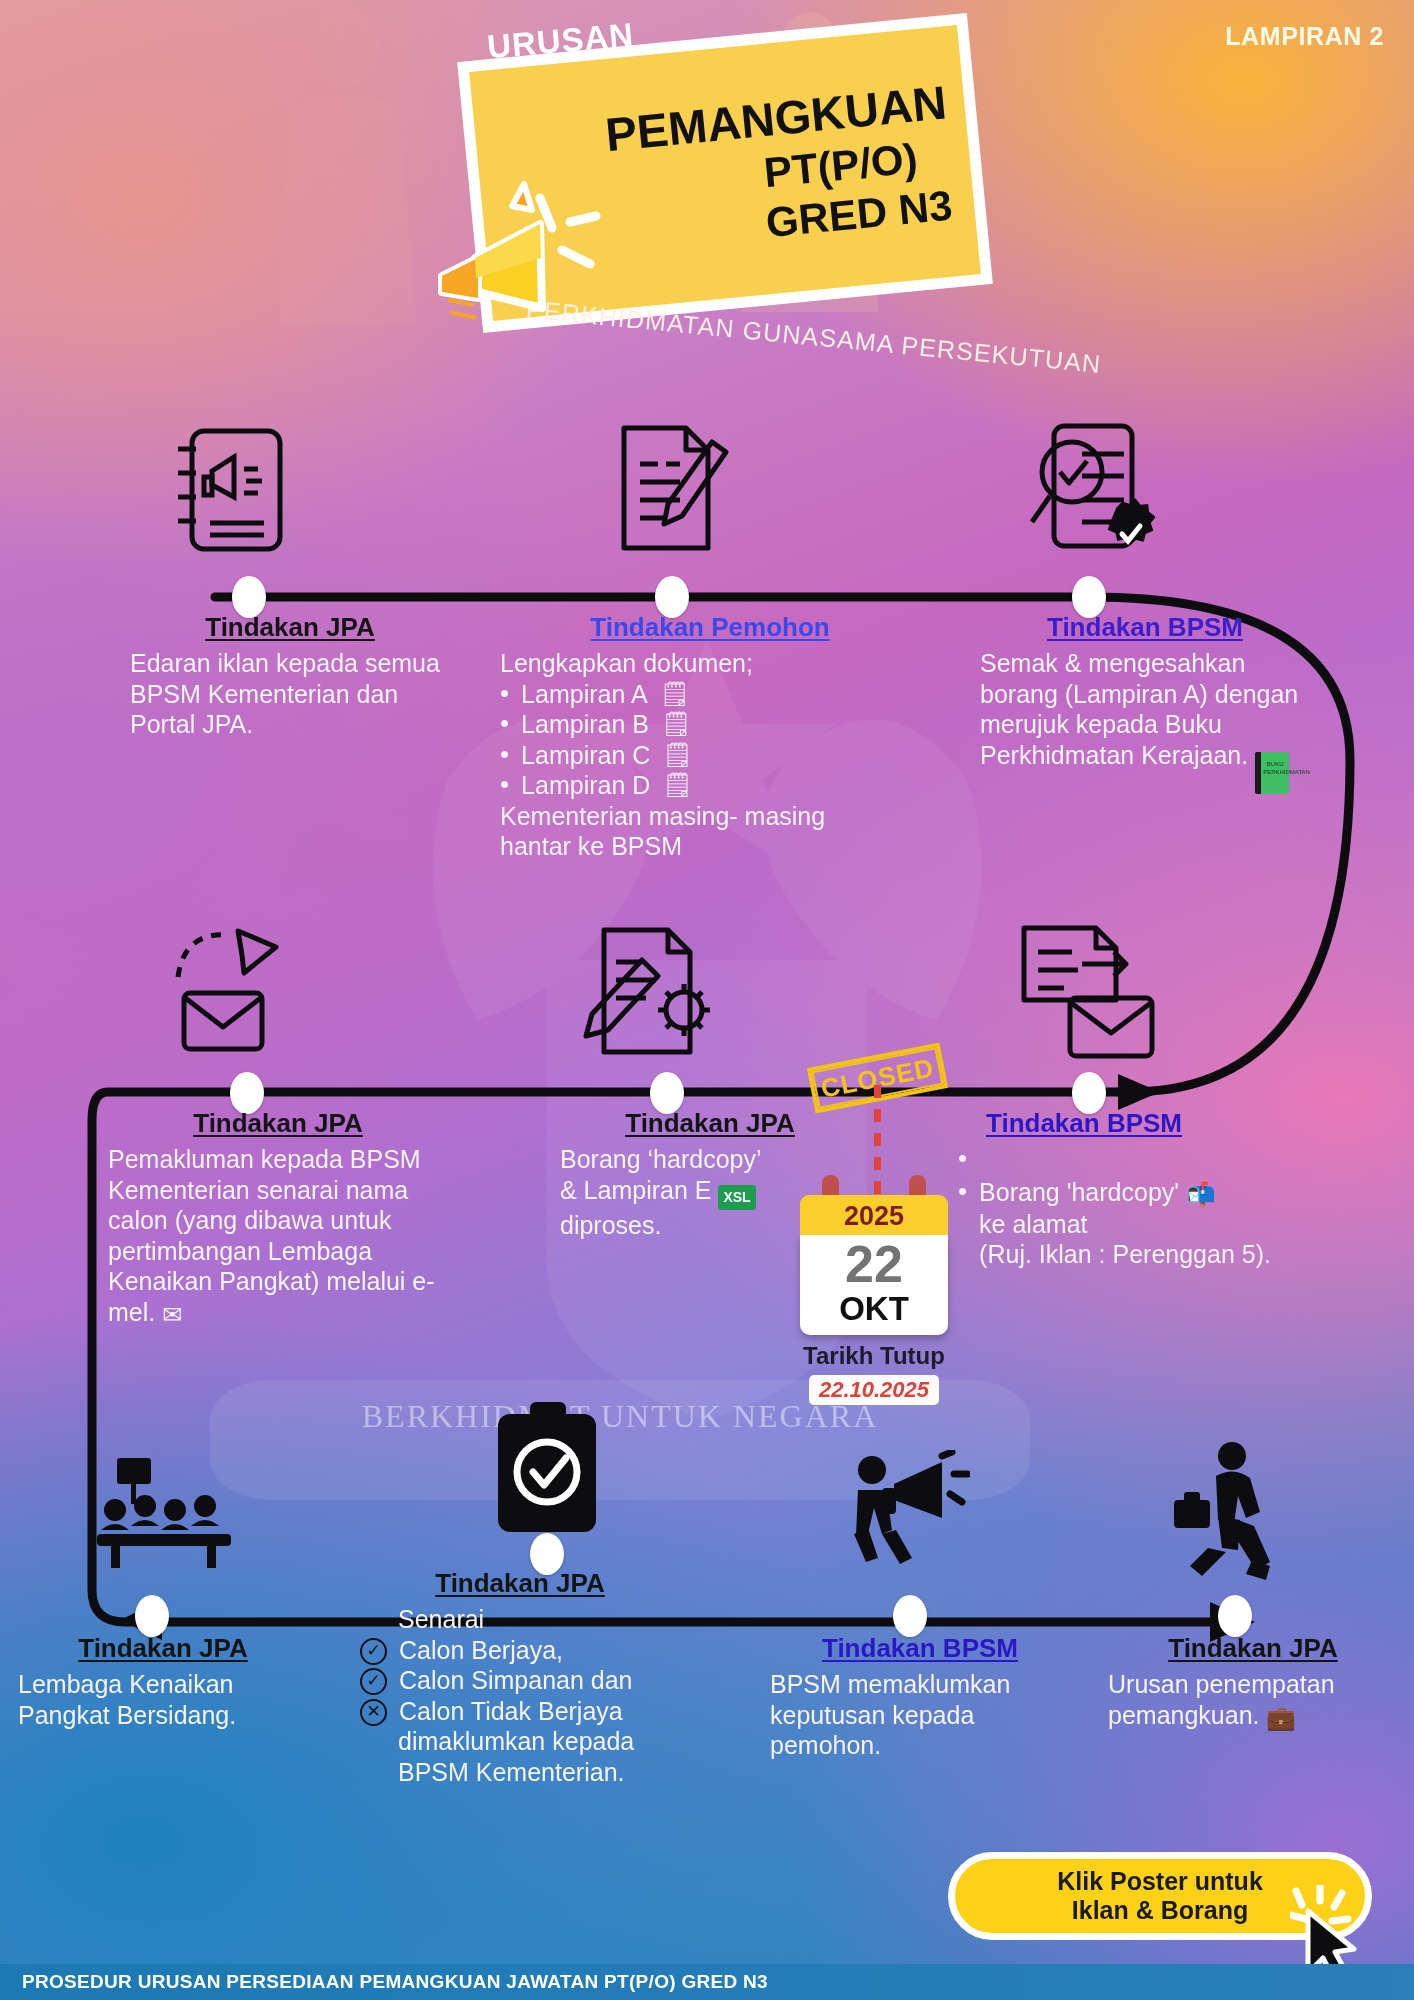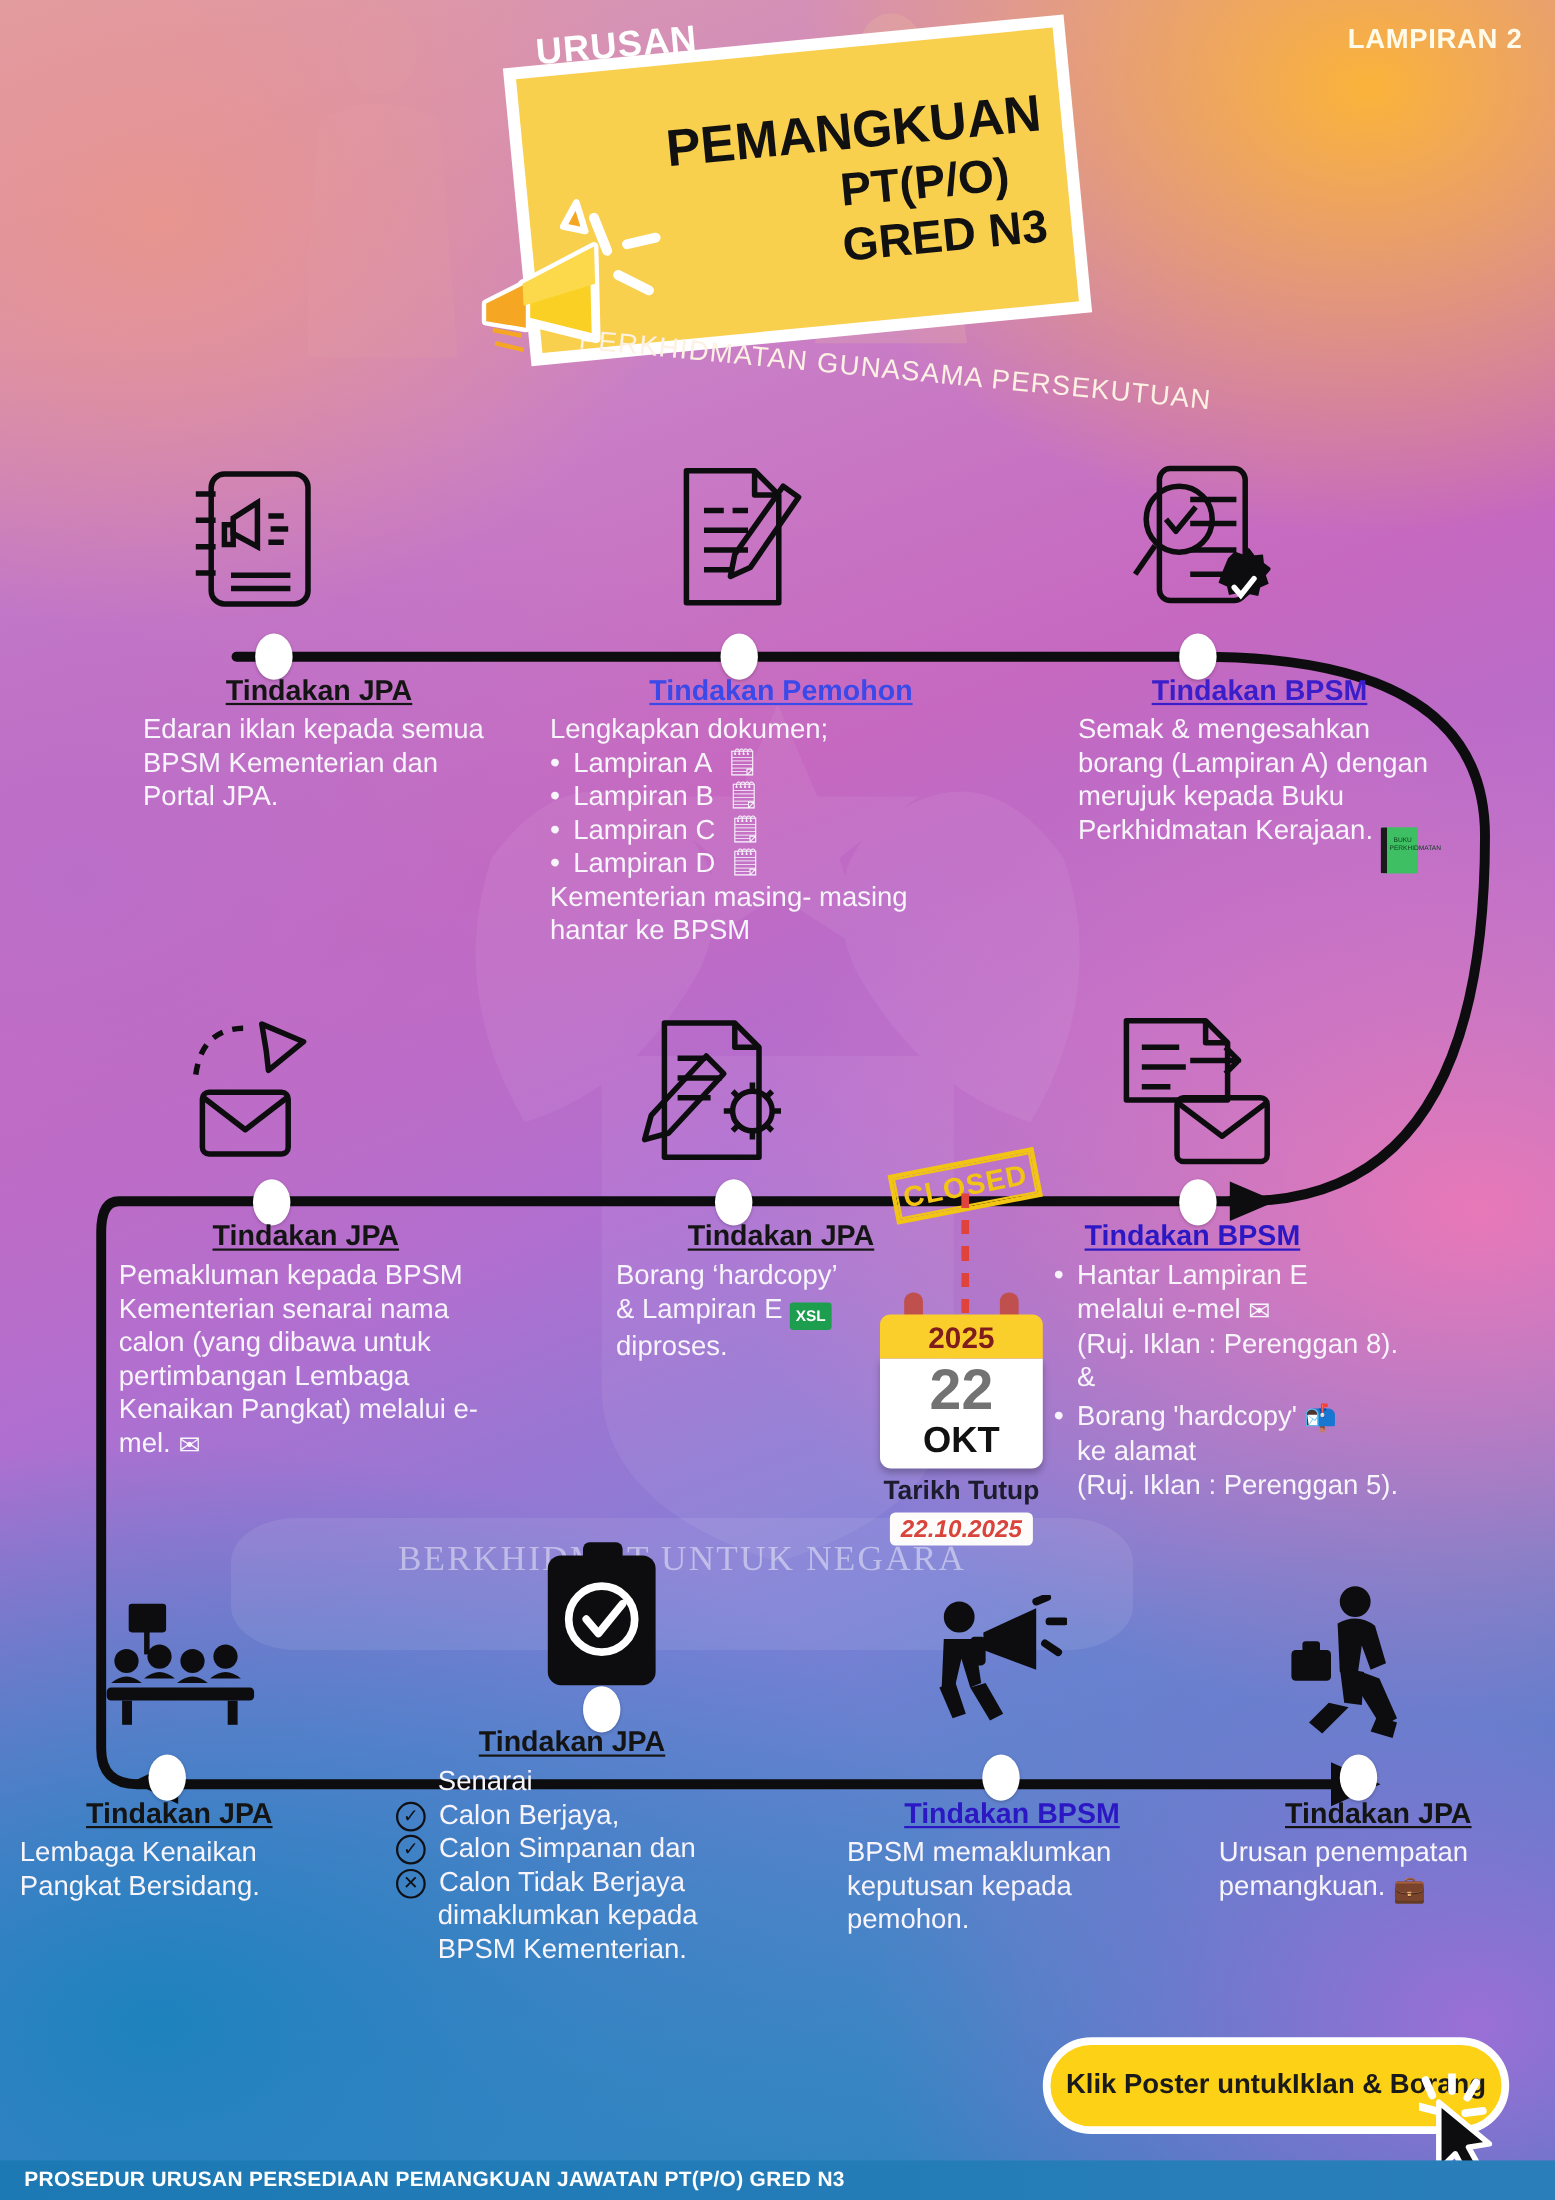--- a/index.html
+++ b/index.html
@@ -148,21 +148,21 @@
 
   
   .mk { width:27px; height:27px; border:2.6px solid #101014; border-radius:50%;
         display:inline-flex; align-items:center; justify-content:center;
         font-size:17px; color:#101014; flex:0 0 auto; margin-top:3px; }
 
   
   .cta {
     position:absolute; left:948px; top:1852px; width:424px; height:88px;
     background:#fcd116; border-radius:44px; border:7px solid #fff;
-    display:flex; flex-direction:row; align-items:center; justify-content:center;
+    display:flex; flex-direction:column; align-items:center; justify-content:center;
     color:#1a1a1a; font-weight:bold; font-size:25px; line-height:1.18;
   }
   .cursor { position:absolute; left:1290px; top:1885px; width:74px; height:95px; }
 
   
   .footer {
     position:absolute; left:0; bottom:0; width:1414px; height:36px;
     display:flex; align-items:center; padding-left:22px;
     color:#ffffff; font-size:19px; font-weight:bold; letter-spacing:.3px;
     background:linear-gradient(90deg,#1c79b4,#2a7fba);
@@ -379,26 +379,20 @@
     </div>
     <div class="cal-lab">Tarikh Tutup</div>
     <div class="cal-date">22.10.2025</div>
   </div>
 
   <div class="step" style="left:958px;top:1108px;width:420px;">
     <h3 class="h-indigo" style="margin-left:28px;">Tindakan BPSM</h3>
     <ul>
       <li class="bl" style="align-items:flex-start;">
         <span class="dot">•</span>
-        <span>
-          <span>Hantar Lampiran E</span><br>
-          <span>melalui e-mel</span> <span class="ic">✉</span><br>
-          <span>(Ruj. Iklan : Perenggan 8).</span><br>
-          <span> &amp;</span>
-        </span>
       </li>
       <li class="bl" style="align-items:flex-start;margin-top:4px;">
         <span class="dot">•</span>
         <span>
           <span>Borang 'hardcopy'</span> <span class="ic">📬</span><br>
           <span>ke alamat</span><br>
           <span>(Ruj. Iklan : Perenggan 5).</span>
         </span>
       </li>
     </ul>

